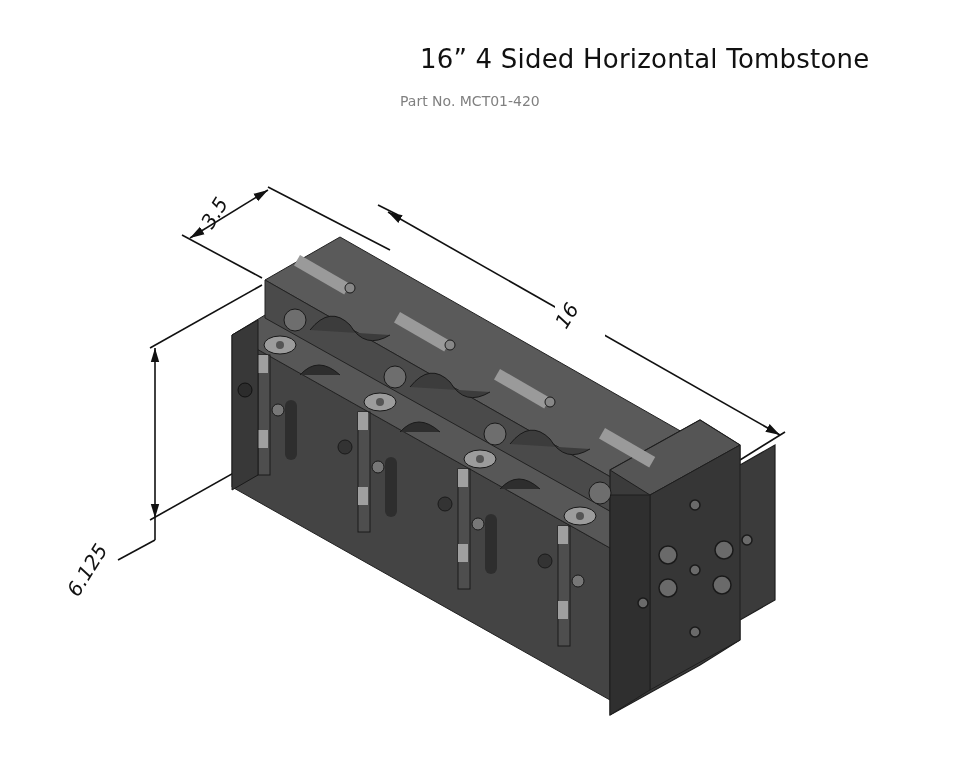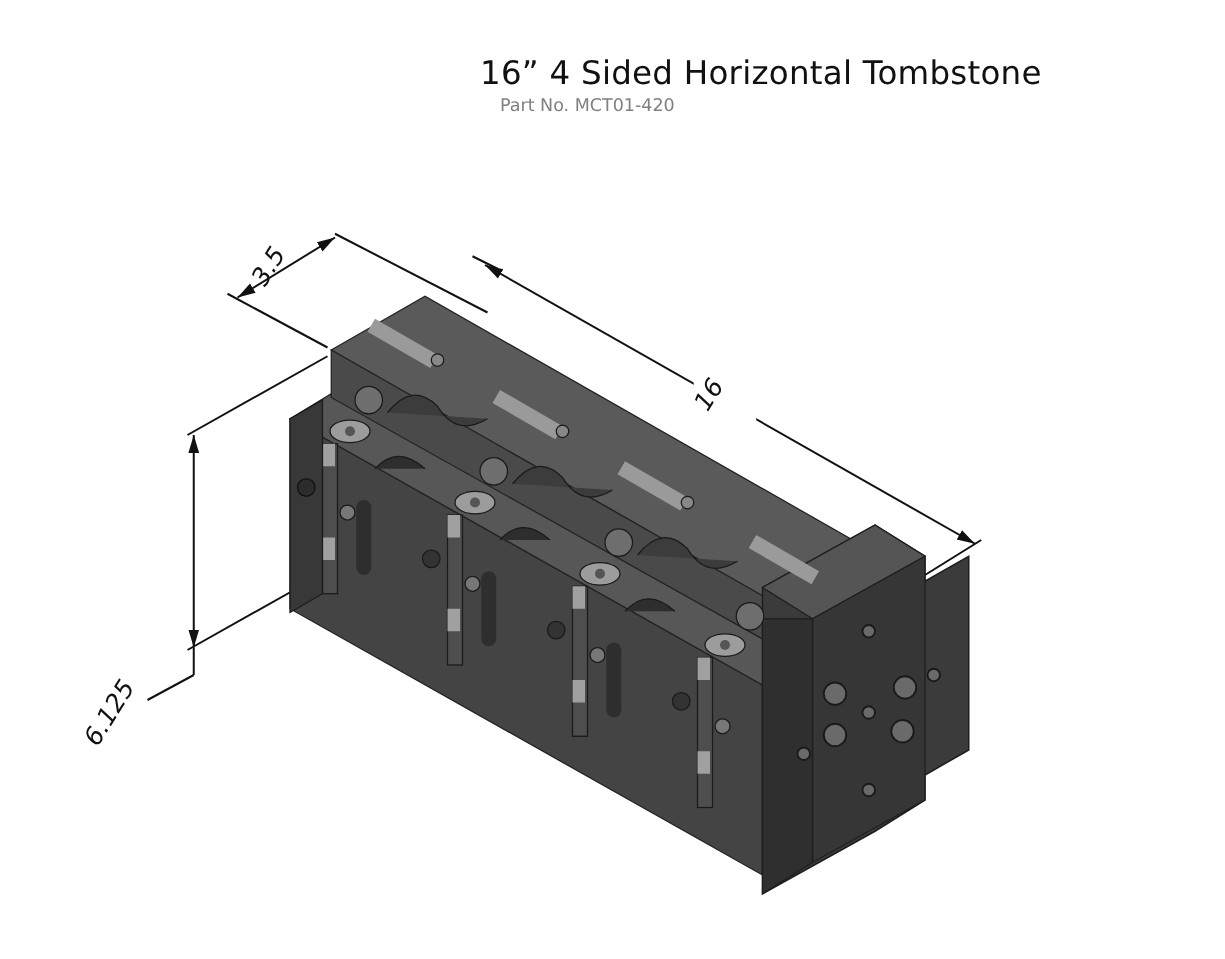--- a/index.html
+++ b/index.html
@@ -1,18 +1,18 @@
 <!DOCTYPE html>
 <html><head>
 <meta charset="utf-8">
 <style>
   html, body { margin:0; padding:0; background:#ffffff; }
   body { width:980px; height:767px; position:relative; overflow:hidden; font-family:"DejaVu Sans", sans-serif; }
-  .title { position:absolute; left:384px; top:44px; font-size:26px; color:#111; font-family:"DejaVu Sans", sans-serif; letter-spacing:0.2px; white-space:nowrap;text-align:right; }
-  .partno { position:absolute; left:400px; top:77px; font-size:14px; color:#808080; font-family:"DejaVu Sans", sans-serif; white-space:nowrap; }
+  .title { position:absolute; left:420px; top:44px; font-size:26px; color:#111; font-family:"DejaVu Sans", sans-serif; letter-spacing:0.2px; white-space:nowrap;text-align:right; }
+  .partno { position:absolute; left:400px; top:93px; font-size:14px; color:#808080; font-family:"DejaVu Sans", sans-serif; white-space:nowrap; }
   svg.drawing { position:absolute; left:0; top:0; }
   .dimtext { font-family:"DejaVu Sans", sans-serif; font-size:20px; fill:#111; font-style:italic; }
 </style>
 </head>
 <body>
 
 <div class="title">16” 4 Sided Horizontal Tombstone</div>
 <div class="partno">Part No. MCT01-420</div>
 
 <svg class="drawing" width="980" height="767" viewBox="0 0 980 767">

